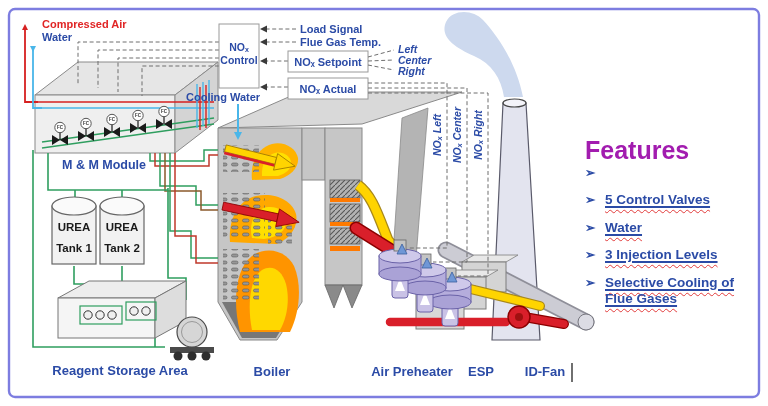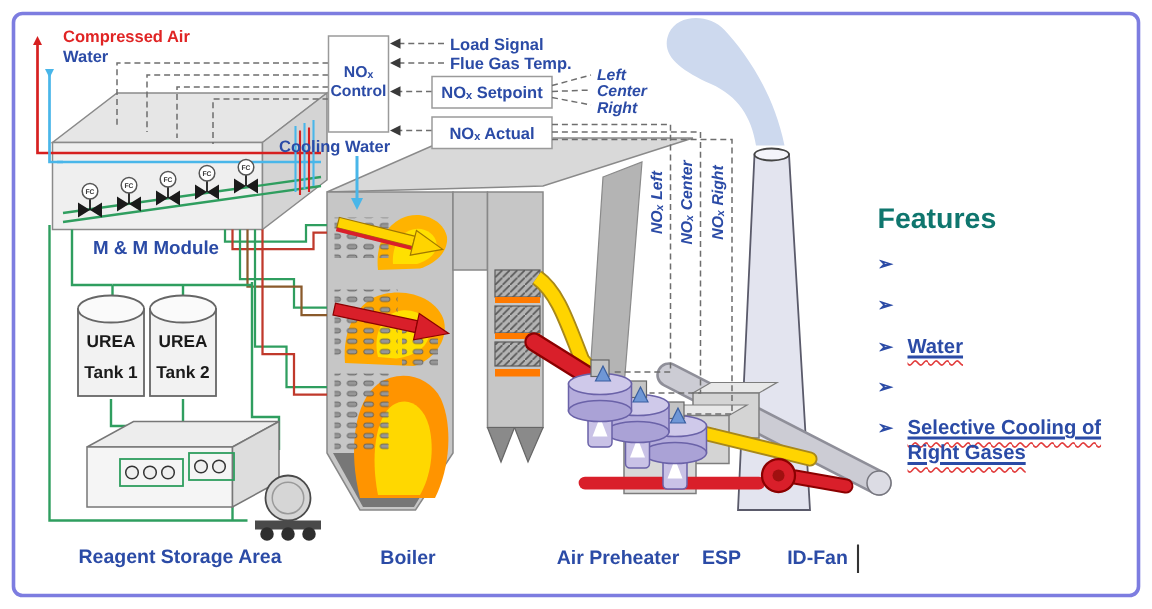--- a/index.html
+++ b/index.html
@@ -15,21 +15,21 @@
   .t-italic{font-style:italic;}
   .s11{font-size:11px;} .s10{font-size:10.5px;} .s12{font-size:12.5px;}
   .s13{font-size:13px;} .s45{font-size:4.5px;font-weight:bold;fill:#333;}
   .tank-t{font-size:11.5px;}
 
   .dash{fill:none;stroke:#6e6e6e;stroke-width:1;stroke-dasharray:4 2.6;}
   .boxl{fill:#ffffff;stroke:#9a9a9a;stroke-width:1;}
 
   
   .features{position:absolute;left:585px;top:136px;width:180px;color:#2b4ba6;}
-  .features-title{font-size:19px;font-weight:bold;color:#0f766e;margin-bottom:10px;}
+  .features-title{font-size:25px;font-weight:bold;color:#a21caf;}
   .feat-list{list-style:none;margin:0;padding:0;}
   .feat-item{display:flex;align-items:flex-start;margin-bottom:11px;
              font-size:13.5px;font-weight:bold;line-height:1.22;}
   .bullet{flex:0 0 20px;font-size:12.5px;margin-top:1px;}
   .u-wavy{text-decoration:underline wavy #e23c3c;text-decoration-thickness:1px;text-underline-offset:4.5px;}
   .u-straight{text-decoration:underline solid #2b4ba6;text-decoration-thickness:1.5px;text-underline-offset:2px;}
 </style>
 </head>
 <body>
 
@@ -349,27 +349,29 @@
 </svg>
 
 <div class="features">
   <div class="features-title">Features</div>
   <ul class="feat-list">
     <li class="feat-item">
       <span class="bullet">➢</span>
     </li>
     <li class="feat-item">
       <span class="bullet">➢</span>
+      <span class="u-wavy"><span class="u-straight">5 Control Valves</span></span>
     </li>
     <li class="feat-item">
       <span class="bullet">➢</span>
       <span class="u-wavy"><span class="u-straight">Water</span></span>
     </li>
     <li class="feat-item">
       <span class="bullet">➢</span>
-    </li>
-    <li class="feat-item">
-      <span class="bullet">➢</span>
-      <span class="u-wavy"><span class="u-straight">Selective Cooling of Right Gases</span></span>
+      <span class="u-wavy"><span class="u-straight">3 Injection Levels</span></span>
+    </li>
+    <li class="feat-item">
+      <span class="bullet">➢</span>
+      <span class="u-wavy"><span class="u-straight">Selective Cooling of Flue Gases</span></span>
     </li>
   </ul>
 </div>
 </div>
 
 </body></html>

